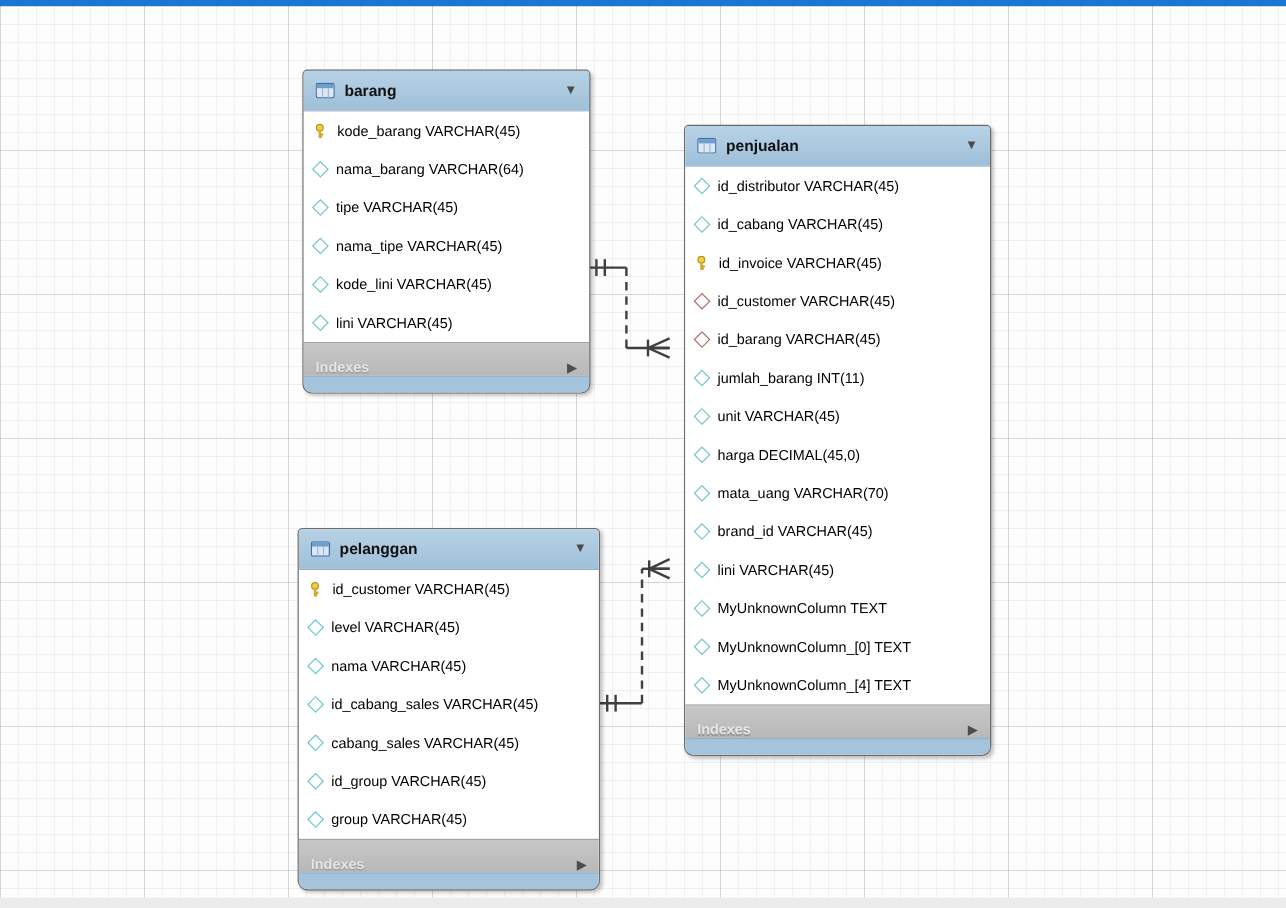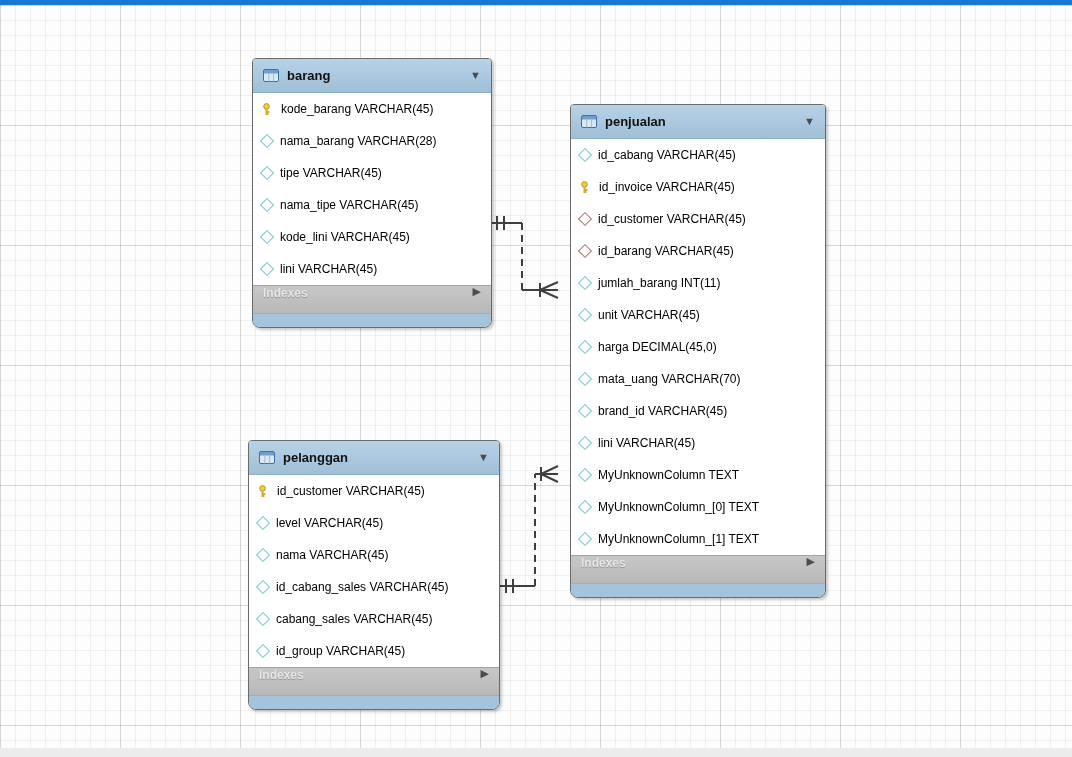--- a/index.html
+++ b/index.html
@@ -39,21 +39,21 @@
   .ttitle{font-size:13px;font-weight:bold;color:#111;}
   .tcollapse{margin-left:auto;font-size:11px;color:#4a4a4a;line-height:1;}
   .tbody{background:#fff;}
   .trow{height:32px;display:flex;align-items:center;gap:8px;padding:0 8px;box-sizing:border-box;}
   .collabel{font-size:12px;color:#000;white-space:nowrap;}
   .diamond{width:8px;height:8px;flex:0 0 8px;border:1.5px solid #6fc7cd;background:#fff;transform:rotate(45deg);margin-left:1px;}
   .diamond.fk{border-color:#ad6d68;}
   .keyicon{flex:0 0 12px;display:inline-flex;}
   .ticon{display:inline-flex;}
   .tindexes{
-    height:28px;display:flex;align-items:flex-start;padding:0 10px;
+    height:28px;display:flex;align-items:flex-end;padding:0 10px;
     background:linear-gradient(#c7c7c7,#b8b8b8);
     border-top:1px solid #a2a2a2;box-sizing:border-box;
   }
   .tindexes .ixlabel{font-size:12px;font-weight:bold;color:#e7e7e7;text-shadow:0 1px 1px rgba(0,0,0,0.25);}
   .tindexes .arr{margin-left:auto;font-size:11px;color:#4d4d4d;line-height:1;}
   .tfooter{height:13px;background:#a5c3da;border-top:1px solid #93b2ca;}
 </style>
 </head>
 <body>
 
@@ -102,21 +102,21 @@
           <span class="keyicon">
             <svg width="12" height="13" viewBox="0 0 12 13">
               <circle cx="5.5" cy="3.4" r="2.8" fill="#f0cf45" stroke="#b8941e"></circle>
               <path d="M5.5,6 V12 M5.5,9 H8.4 M5.5,11 H7.4" stroke="#d4a92c" stroke-width="2" fill="none"></path>
             </svg>
           </span>
           <span class="collabel">kode_barang VARCHAR(45)</span>
         </div>
         <div class="trow">
           <span class="diamond"></span>
-          <span class="collabel">nama_barang VARCHAR(28)</span>
+          <span class="collabel">nama_barang VARCHAR(64)</span>
         </div>
         <div class="trow">
           <span class="diamond"></span>
           <span class="collabel">tipe VARCHAR(45)</span>
         </div>
         <div class="trow">
           <span class="diamond"></span>
           <span class="collabel">nama_tipe VARCHAR(45)</span>
         </div>
         <div class="trow">
@@ -144,20 +144,24 @@
             <line x1="5.8" y1="4.5" x2="5.8" y2="12.5" stroke="#9fb8d2"></line>
             <line x1="10.6" y1="4.5" x2="10.6" y2="12.5" stroke="#9fb8d2"></line>
           </svg>
         </span>
       <span class="ttitle">penjualan</span>
       <span class="tcollapse">▼</span>
     </div>
     <div class="tbody">
         <div class="trow">
           <span class="diamond"></span>
+          <span class="collabel">id_distributor VARCHAR(45)</span>
+        </div>
+        <div class="trow">
+          <span class="diamond"></span>
           <span class="collabel">id_cabang VARCHAR(45)</span>
         </div>
         <div class="trow">
           <span class="keyicon">
             <svg width="12" height="13" viewBox="0 0 12 13">
               <circle cx="5.5" cy="3.4" r="2.8" fill="#f0cf45" stroke="#b8941e"></circle>
               <path d="M5.5,6 V12 M5.5,9 H8.4 M5.5,11 H7.4" stroke="#d4a92c" stroke-width="2" fill="none"></path>
             </svg>
           </span>
           <span class="collabel">id_invoice VARCHAR(45)</span>
@@ -197,21 +201,21 @@
         <div class="trow">
           <span class="diamond"></span>
           <span class="collabel">MyUnknownColumn TEXT</span>
         </div>
         <div class="trow">
           <span class="diamond"></span>
           <span class="collabel">MyUnknownColumn_[0] TEXT</span>
         </div>
         <div class="trow">
           <span class="diamond"></span>
-          <span class="collabel">MyUnknownColumn_[1] TEXT</span>
+          <span class="collabel">MyUnknownColumn_[4] TEXT</span>
         </div>
       </div>
     <div class="tindexes">
       <span class="ixlabel">Indexes</span>
       <span class="arr">▶</span>
     </div>
     <div class="tfooter"></div>
   </div>
 
   <div class="table" id="table-pelanggan">
@@ -250,20 +254,24 @@
           <span class="collabel">id_cabang_sales VARCHAR(45)</span>
         </div>
         <div class="trow">
           <span class="diamond"></span>
           <span class="collabel">cabang_sales VARCHAR(45)</span>
         </div>
         <div class="trow">
           <span class="diamond"></span>
           <span class="collabel">id_group VARCHAR(45)</span>
         </div>
+        <div class="trow">
+          <span class="diamond"></span>
+          <span class="collabel">group VARCHAR(45)</span>
+        </div>
       </div>
     <div class="tindexes">
       <span class="ixlabel">Indexes</span>
       <span class="arr">▶</span>
     </div>
     <div class="tfooter"></div>
   </div>
 </div>
 
 </body></html>

